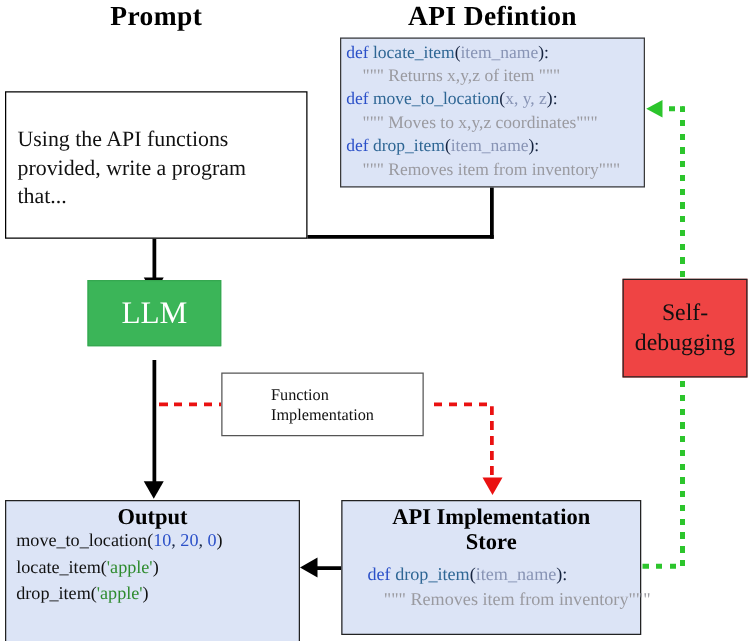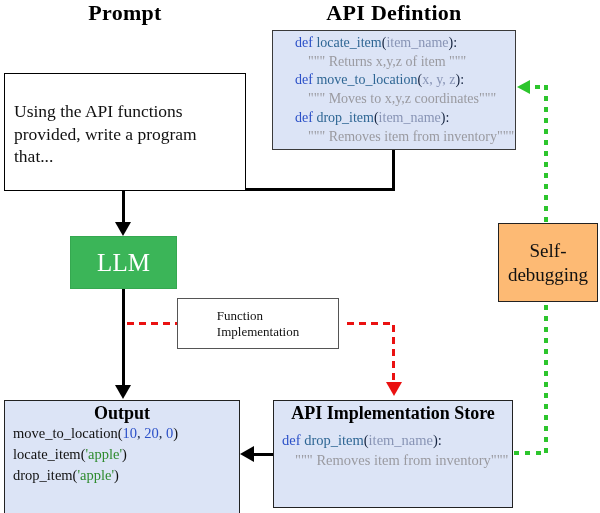--- a/index.html
+++ b/index.html
@@ -23,50 +23,50 @@
   #prompt-box{
     left:4px;top:30px;width:242px;height:118px;
     background:#ffffff;border:1.5px solid #000;
     padding:3px 9px;font-size:17.5px;line-height:1.3;
     white-space:pre-line;
     margin-top:43px;
   }
   #api-box{
     left:272px;top:30px;width:244px;height:120px;
     background:#dce4f6;border:1.5px solid #3a3a3a;
-    padding:3px 22px;font-size:14px;
+    padding:3px 4px;font-size:14px;
   }
   #api-box .code-line{line-height:18.7px;white-space:nowrap;}
   #llm-box{
-    left:70px;top:236px;width:107px;height:53px;
+    left:70px;top:224px;width:107px;height:53px;
     background:#3bb558;border:1px solid #35a850;
     display:flex;align-items:center;justify-content:center;
     color:#ffffff;font-size:25px;
   }
   #func-box{
     left:177px;top:298px;width:162px;height:51px;
     background:#ffffff;border:1.5px solid #555;
     display:flex;align-items:center;justify-content:center;
     font-size:13px;line-height:1.22;text-align:left;white-space:pre-line;
   }
   #selfdebug-box{
     left:498px;top:223px;width:100px;height:79px;
-    background:#fdba74;border:1.5px solid #222;
+    background:#ef4444;border:1.5px solid #222;
     display:flex;align-items:center;justify-content:center;
     font-size:19px;line-height:1.25;text-align:center;white-space:pre-line;
   }
   #output-box{
     left:4px;top:400px;width:236px;height:138px;
     background:#dce4f6;border:1.5px solid #222;
     padding:2px 8px;font-size:14.5px;
   }
   #store-box{
     left:273px;top:400px;width:240px;height:108px;
     background:#dce4f6;border:1.5px solid #222;
-    padding:2px 8px;font-size:14.5px;
+    padding:2px 20px;font-size:14.5px;
   }
   .box-title{
     text-align:center;font-weight:bold;font-size:18px;line-height:20px;
     color:#000;
   }
   #output-box .code-line{line-height:21px;white-space:nowrap;}
   #store-box .code-line{line-height:20px;white-space:nowrap;}
   #store-box .code-block{margin-top:7px;}
   
   .kw{color:#2b50c8;}

